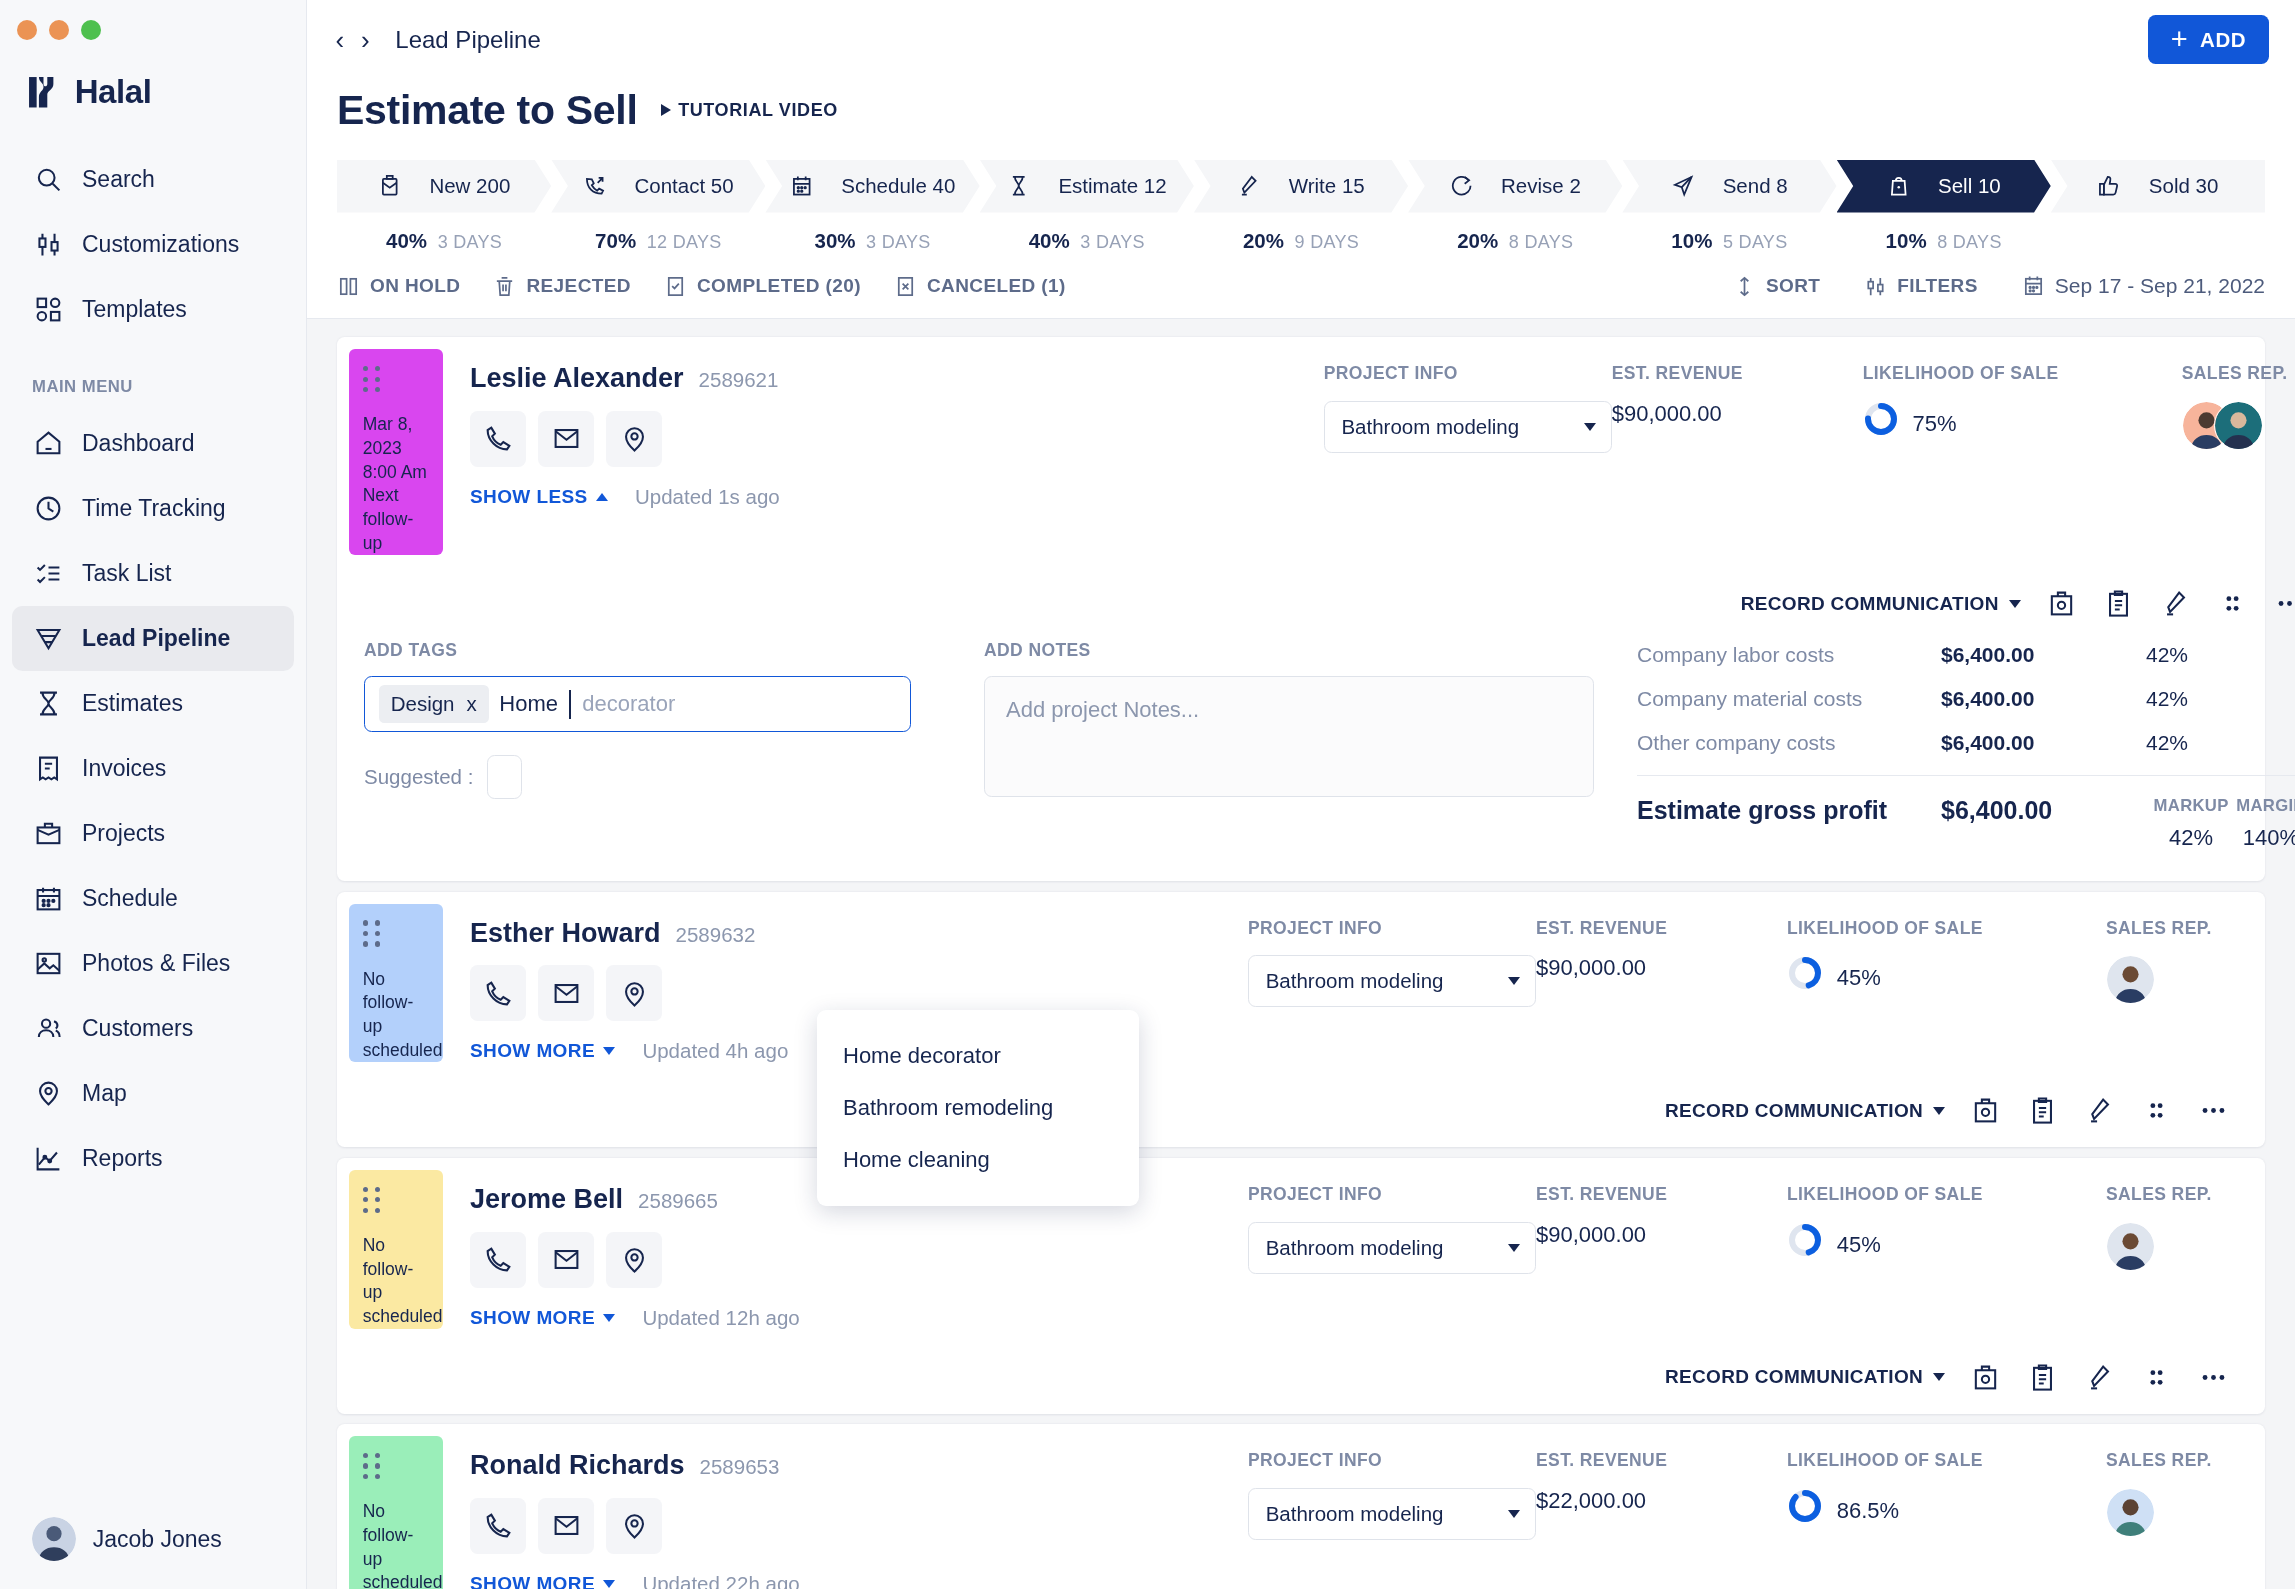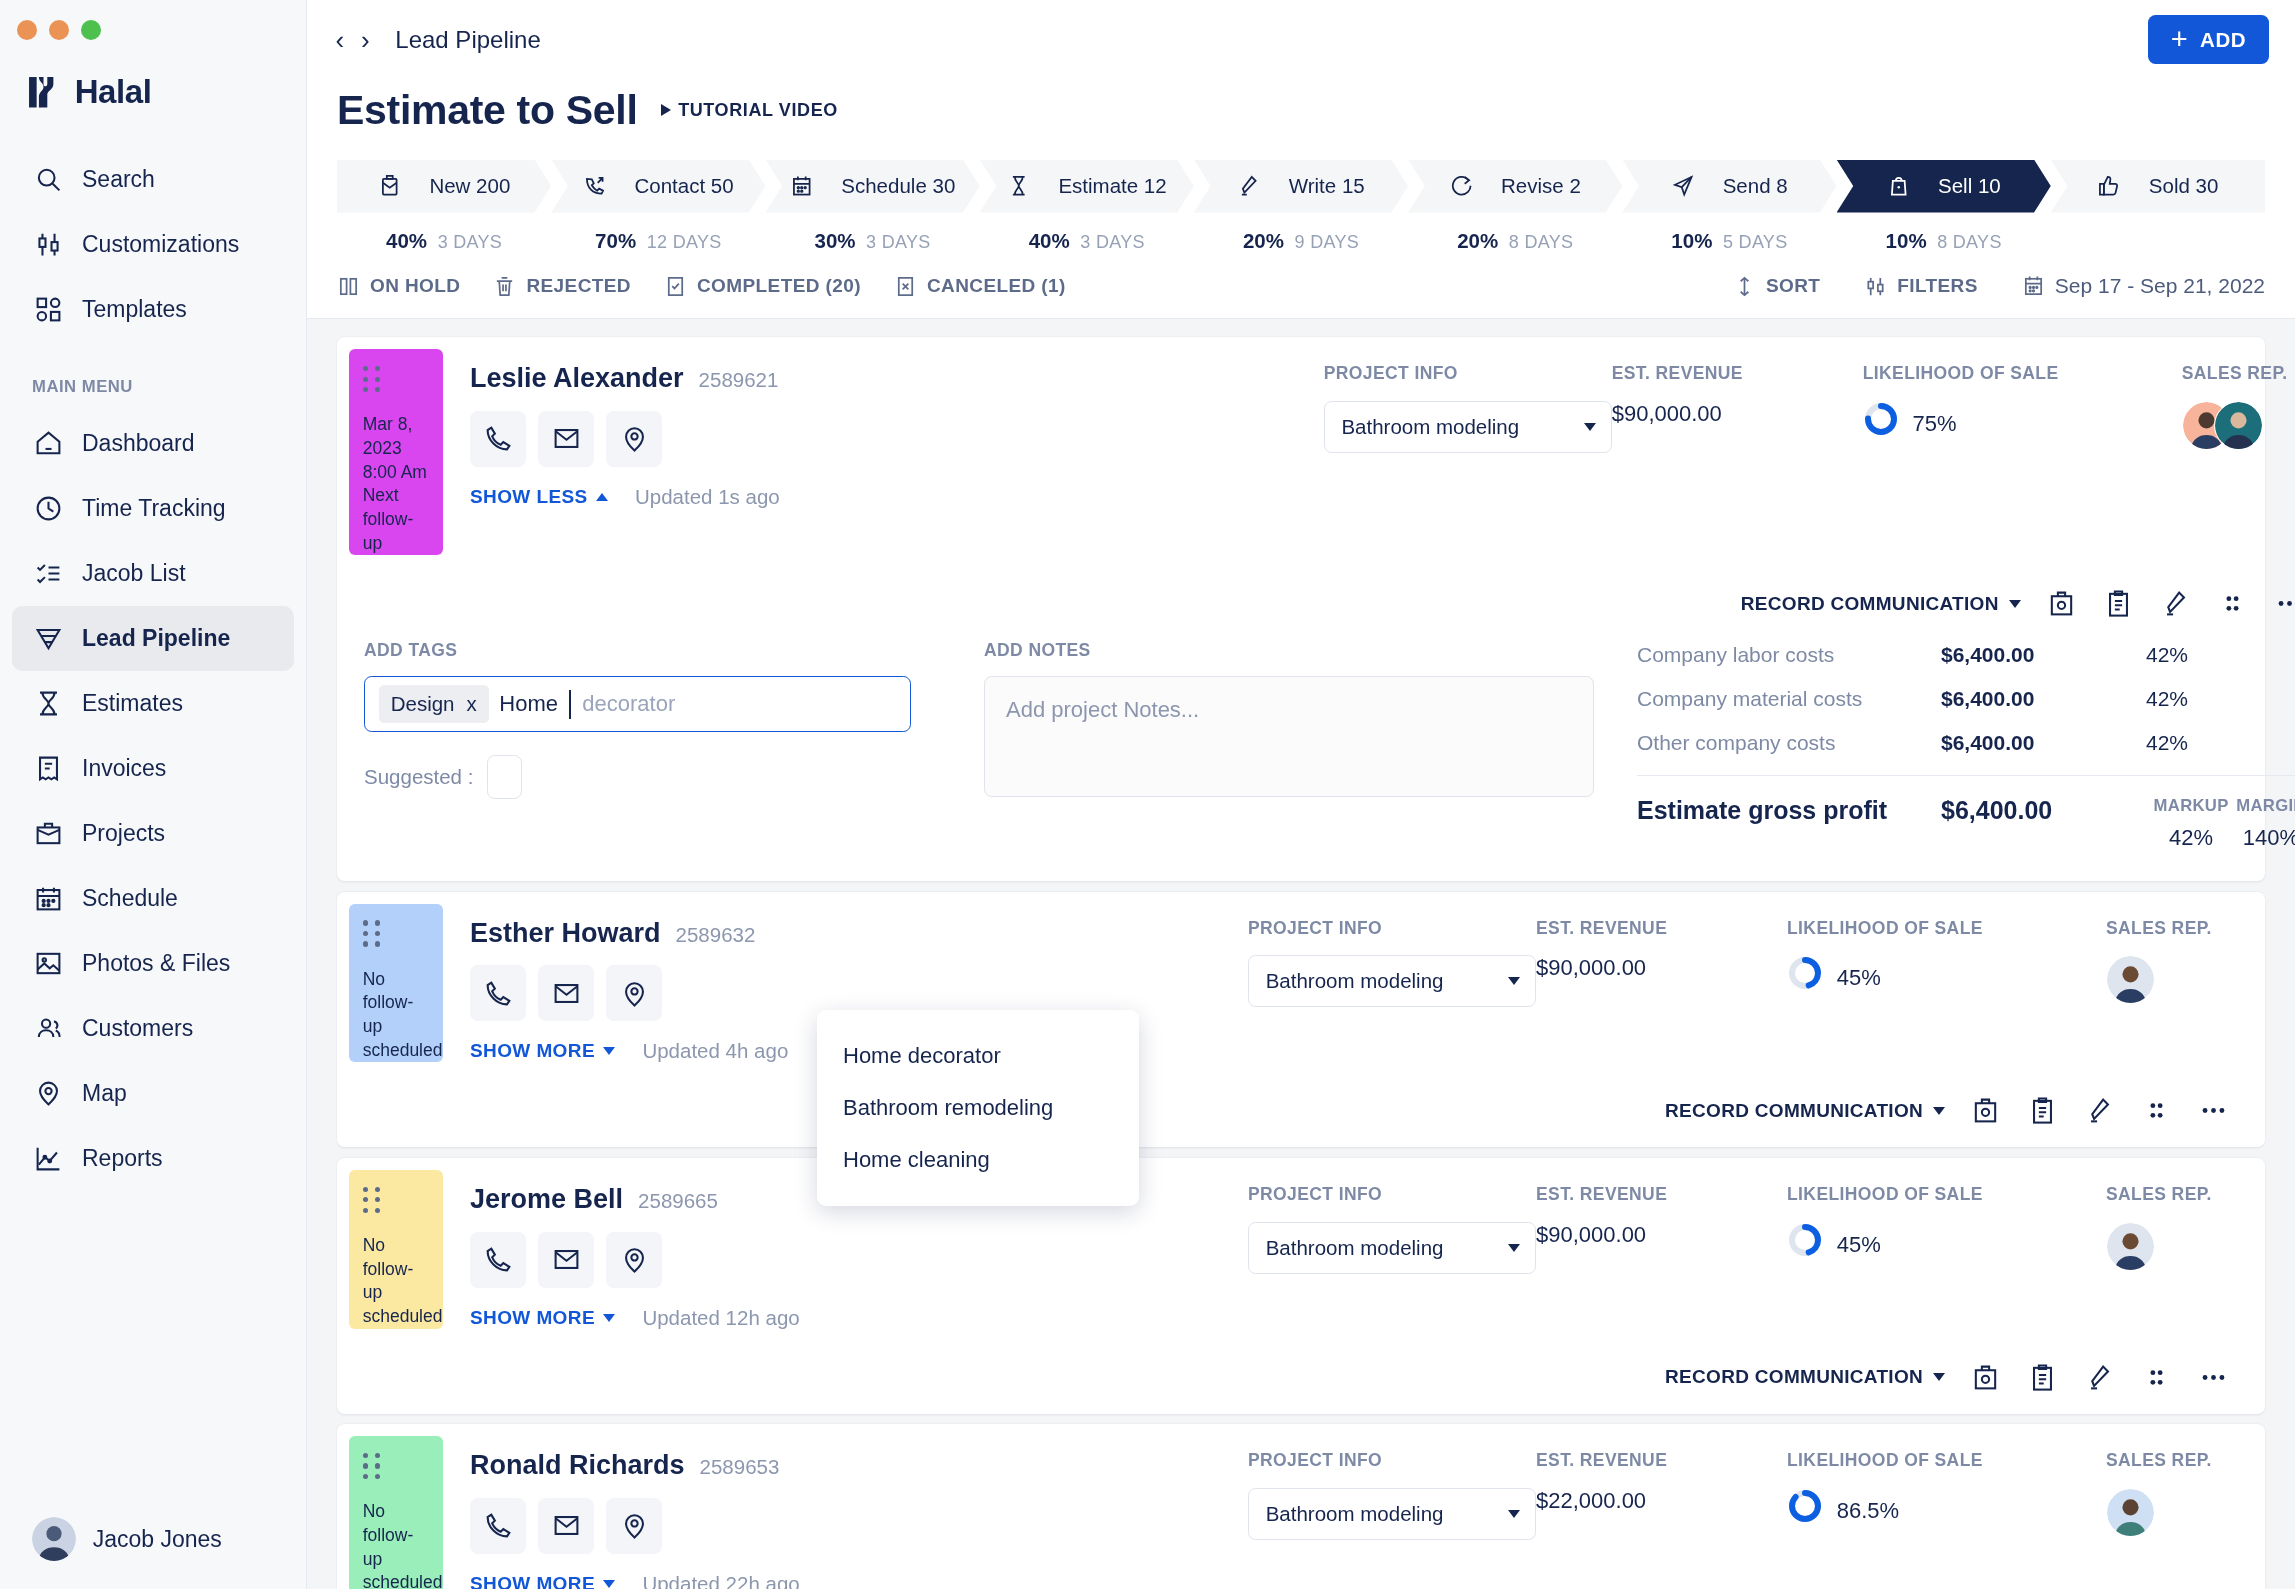--- a/index.html
+++ b/index.html
@@ -302,21 +302,21 @@
             </svg>
           </span>
         <span class="lbl">Time Tracking</span>
       </div>
       <div class="nav-item">
         <span class="nav-icon">
             <svg viewBox="0 0 24 24" fill="none" stroke="#16254e" stroke-width="1.7">
               <path d="M3 7l2 2 4-4M3 17l2 2 4-4M12 7h9M12 12h9M12 17h9"></path>
             </svg>
           </span>
-        <span class="lbl">Jacob List</span>
+        <span class="lbl">Task List</span>
       </div>
       <div class="nav-item active">
         <span class="nav-icon">
             <svg viewBox="0 0 24 24" fill="none" stroke="#16254e" stroke-width="1.7">
               <path d="M3 5h18L12 20z"></path>
               <path d="M6.5 10h11M9 15h6"></path>
             </svg>
           </span>
         <span class="lbl">Lead Pipeline</span>
       </div>
@@ -469,21 +469,21 @@
         <div class="stage">
           <svg class="sicon" viewBox="0 0 24 24" fill="none" stroke-width="1.8">
               <rect x="4" y="5" width="16" height="16"></rect>
               <path d="M4 10h16M8 2.5v4M16 2.5v4"></path>
               <circle cx="8.5" cy="14" r=".8" fill="#16254e"></circle>
               <circle cx="12" cy="14" r=".8" fill="#16254e"></circle>
               <circle cx="15.5" cy="14" r=".8" fill="#16254e"></circle>
               <circle cx="8.5" cy="17.5" r=".8" fill="#16254e"></circle>
               <circle cx="12" cy="17.5" r=".8" fill="#16254e"></circle>
             </svg>
-          <span class="sname">Schedule 30</span>
+          <span class="sname">Schedule 40</span>
         </div>
         <div class="stage-meta">
           <span class="pct">30%</span>
           <span class="days">3 DAYS</span>
         </div>
       </div>
       <div class="stage-wrap">
         <div class="stage">
           <svg class="sicon" viewBox="0 0 24 24" fill="none" stroke-width="1.8">
               <path d="M6 3h12M6 21h12M8 3c0 5 4 6 4 9s-4 4-4 9M16 3c0 5-4 6-4 9s4 4 4 9"></path>

